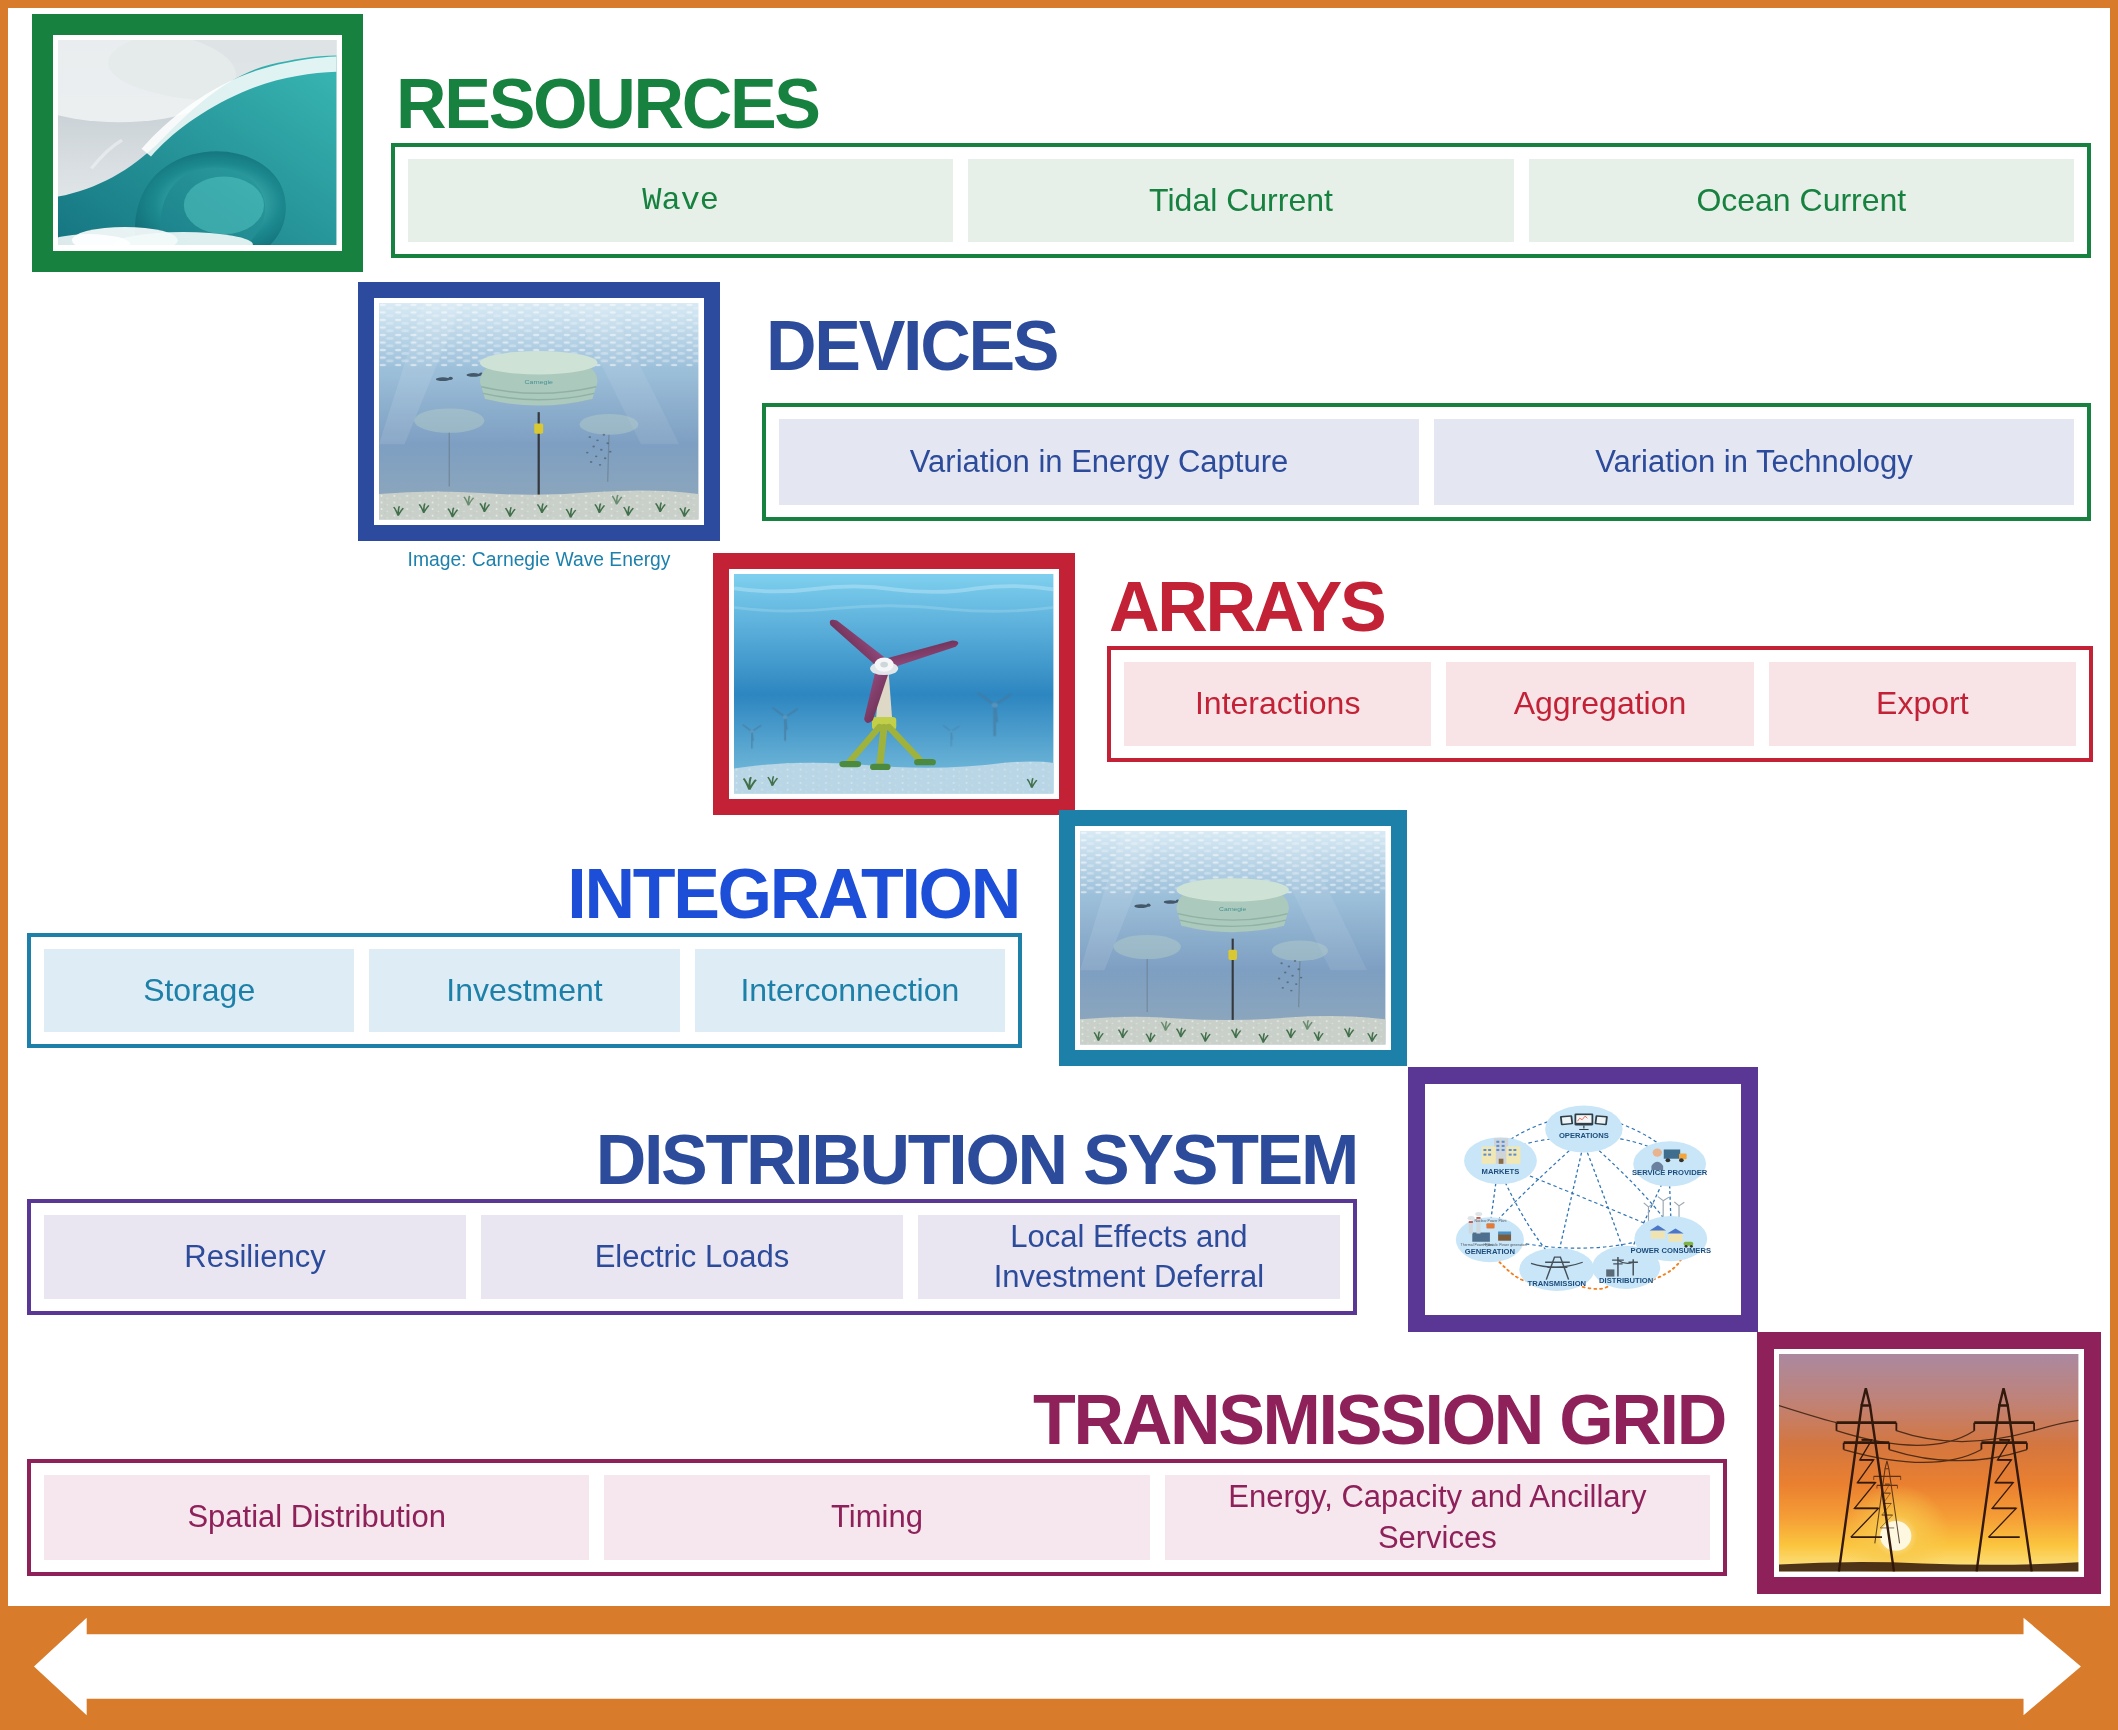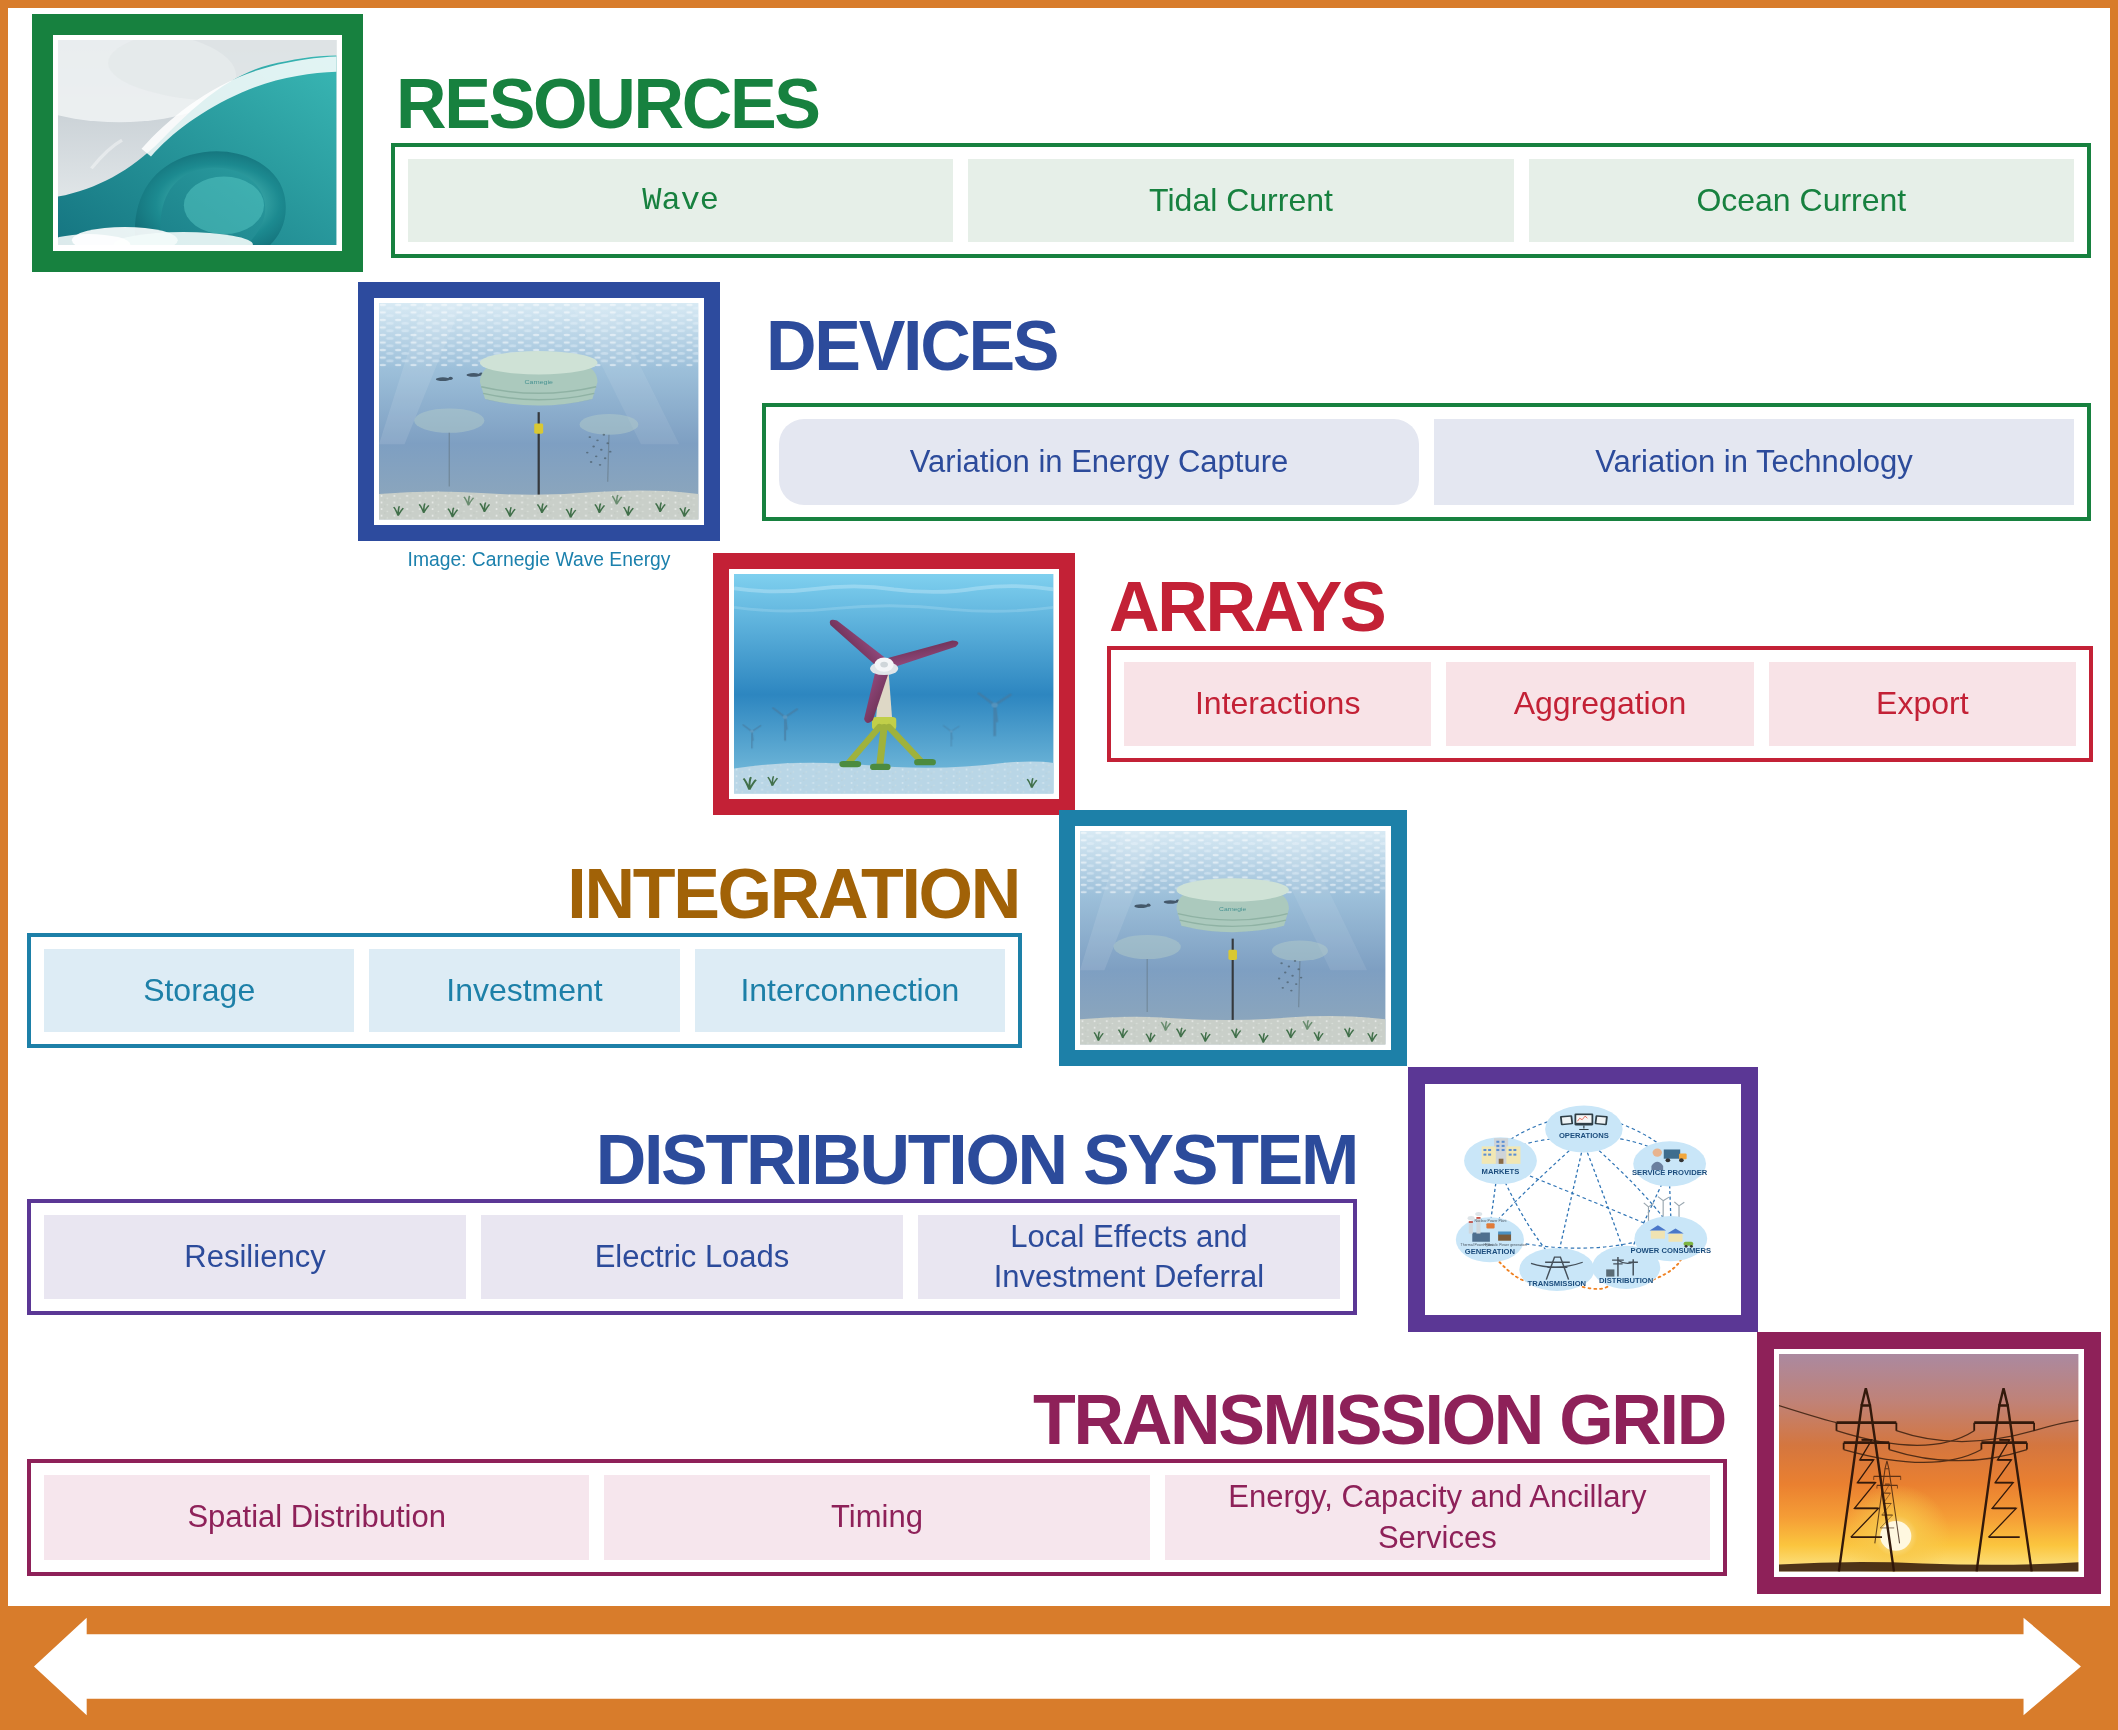--- a/index.html
+++ b/index.html
@@ -158,21 +158,21 @@
   <div class="imgframe" style="left:358px;top:282px;width:362px;height:259px;border:16.4px solid #2D4B9E;">
     <div class="inner">
       <svg viewBox="0 0 500 460" preserveAspectRatio="none">
           <use href="#buoyScene"></use>
         </svg>
     </div>
   </div>
   <div class="caption" style="left:358px;top:549px;width:362px;">Image: Carnegie Wave Energy</div>
   <div class="heading" style="left:766px;top:311px;color:#2C4B9B;text-align:center;">DEVICES</div>
   <div class="row" style="left:762px;top:403px;width:1329px;height:118px;border:4.1px solid #17813F;">
-    <div class="cell" style="background:#E4E7F1;color:#2C4B9B;font-size:31px;border-radius:25px;">Variation in Energy Capture</div>
+    <div class="cell" style="background:#E4E7F1;color:#2C4B9B;font-size:31px;">Variation in Energy Capture</div>
     <div class="cell" style="background:#E4E7F1;color:#2C4B9B;font-size:31px;">Variation in Technology</div>
   </div>
 
   <div class="imgframe" style="left:713px;top:553px;width:362px;height:262px;border:16.4px solid #C32136;">
     <div class="inner">
       <svg viewBox="0 0 500 460" preserveAspectRatio="none">
         <defs>
           <linearGradient id="sea2" x1="0" y1="0" x2="0" y2="1">
             <stop offset="0" stop-color="#7fd0ef"></stop>
               <stop offset="0.55" stop-color="#2d86c0"></stop>
@@ -222,21 +222,21 @@
       </svg>
     </div>
   </div>
   <div class="heading" style="left:1109px;top:572px;color:#C32136;">ARRAYS</div>
   <div class="row" style="left:1107px;top:646px;width:986px;height:116px;border:4.1px solid #C32136;">
     <div class="cell" style="background:#F8E3E7;color:#C32136;">Interactions</div>
     <div class="cell" style="background:#F8E3E7;color:#C32136;">Aggregation</div>
     <div class="cell" style="background:#F8E3E7;color:#C32136;">Export</div>
   </div>
 
-  <div class="heading" style="right:1100px;top:859px;color:#a16207;margin-left:19px;">INTEGRATION</div>
+  <div class="heading" style="right:1100px;top:859px;color:#1d4ed8;margin-left:19px;">INTEGRATION</div>
   <div class="row" style="left:27px;top:933px;width:995px;height:115px;border:4.1px solid #1D80A8;">
     <div class="cell" style="background:#DDECF5;color:#1D80A8;">Storage</div>
     <div class="cell" style="background:#DDECF5;color:#1D80A8;">Investment</div>
     <div class="cell" style="background:#DDECF5;color:#1D80A8;">Interconnection</div>
   </div>
   <div class="imgframe" style="left:1059px;top:810px;width:348px;height:256px;border:16.4px solid #1D80A8;">
     <div class="inner">
       <svg viewBox="0 0 500 460" preserveAspectRatio="none">
           <use href="#buoyScene"></use>
         </svg>

